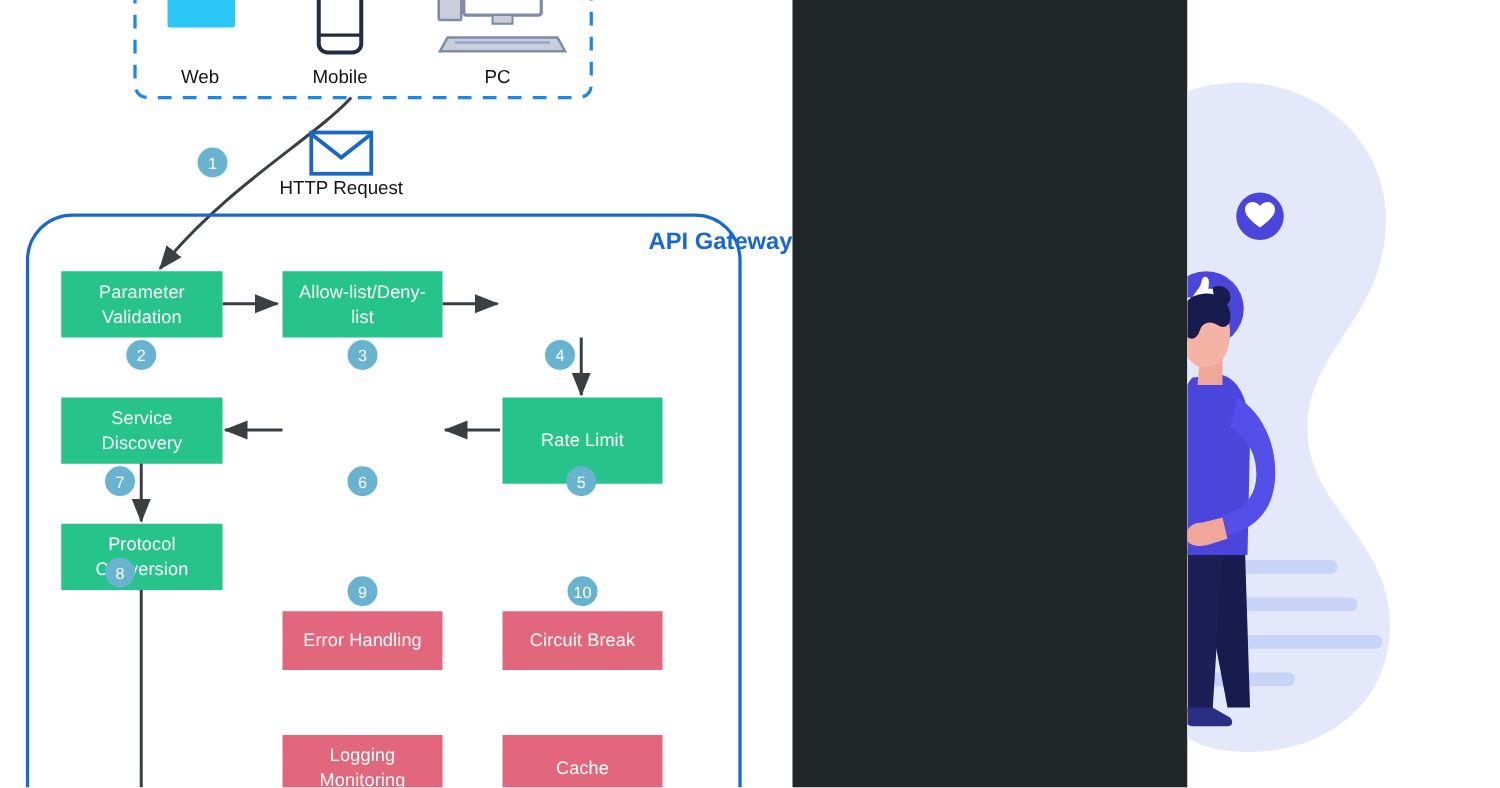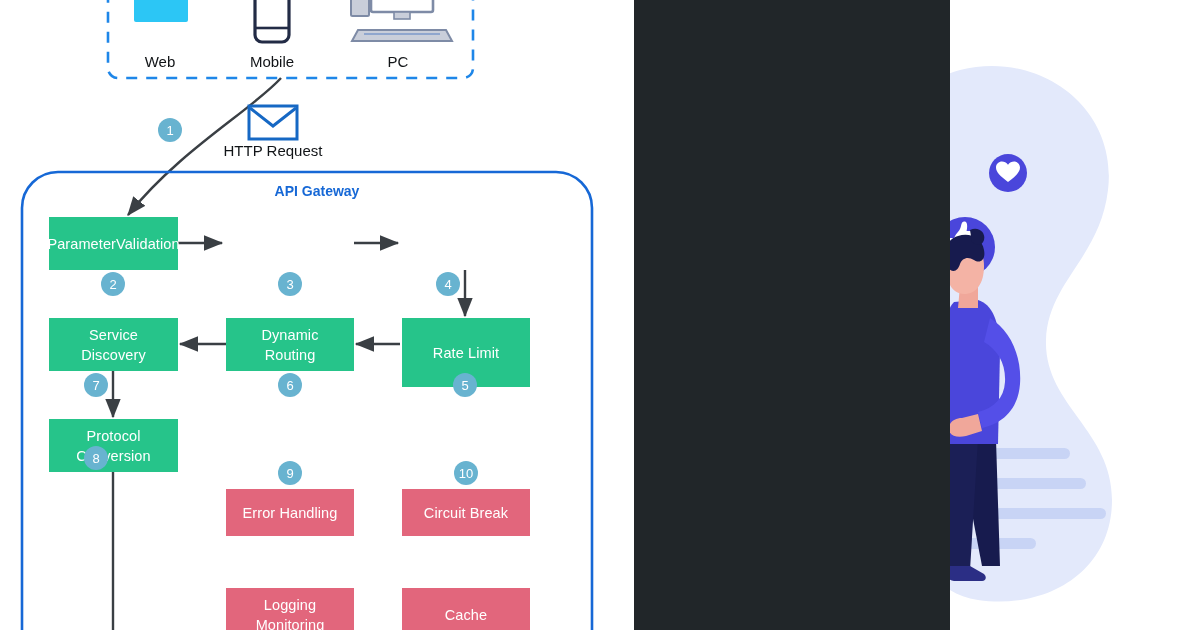--- a/index.html
+++ b/index.html
@@ -40,22 +40,22 @@
     line-height:1;
   }
 
   .devlabel{
     position:absolute;
     font-size:15px;color:#111417;text-align:center;
   }
 
   #gw-title{
     position:absolute;
-    font-size:14px;font-weight:bold;color:#1668D6;
-    left:0;width:634px;text-align:center;
+    font-size:19px;font-weight:bold;color:#1668D6;
+    left:0;width:634px;text-align:right;
   }
   #http-label{
     position:absolute;
     font-size:15px;color:#111417;text-align:center;
   }
 
   
   #dark-panel{
     position:absolute;left:634px;top:0;width:316px;height:630px;
     background:#212629;
@@ -129,40 +129,40 @@
     <div class="devlabel" style="left:124px;top:53px;width:72px;">Web</div>
     <div class="devlabel" style="left:236px;top:53px;width:72px;">Mobile</div>
     <div class="devlabel" style="left:362px;top:53px;width:72px;">PC</div>
 
     <div id="http-label" style="left:193px;top:142px;width:160px;">HTTP Request</div>
 
     <div class="step" style="left:158px;top:118px;">1</div>
 
     <div id="gw-title" style="top:183px;">API Gateway</div>
 
-    <div class="node green" style="left:49px;top:217px;width:129px;height:53px;flex-direction:row;">
+    <div class="node green" style="left:49px;top:217px;width:129px;height:53px;flex-direction:column;">
       <span>Parameter</span>
       <span>Validation</span>
     </div>
     <div class="step" style="left:101px;top:272px;">2</div>
 
+    <div class="node green" style="left:226px;top:217px;width:128px;height:53px;flex-direction:column;">
+      <span>Allow-list/Deny-</span>
+      <span>list</span>
+    </div>
     <div class="step" style="left:278px;top:272px;">3</div>
 
     <div class="step" style="left:436px;top:272px;">4</div>
 
     <div class="node green" style="left:49px;top:318px;width:129px;height:53px;flex-direction:column;">
       <span>Service</span>
       <span>Discovery</span>
     </div>
     <div class="step" style="left:84px;top:373px;">7</div>
 
-    <div class="node green" style="left:226px;top:318px;width:128px;height:53px;flex-direction:column;">
-      <span>Dynamic</span>
-      <span>Routing</span>
-    </div>
     <div class="step" style="left:278px;top:373px;">6</div>
 
     <div class="node green" style="left:402px;top:318px;width:128px;height:69px;">
       <span>Rate Limit</span>
     </div>
     <div class="step" style="left:453px;top:373px;">5</div>
 
     <div class="node green" style="left:49px;top:419px;width:129px;height:53px;flex-direction:column;">
       <span>Protocol</span>
       <span>Conversion</span>

